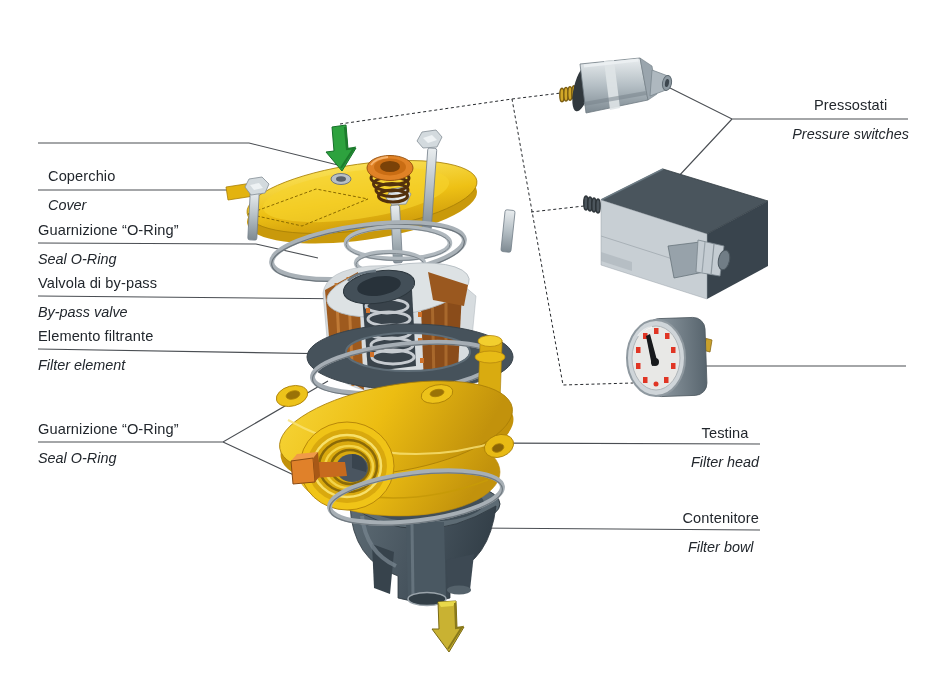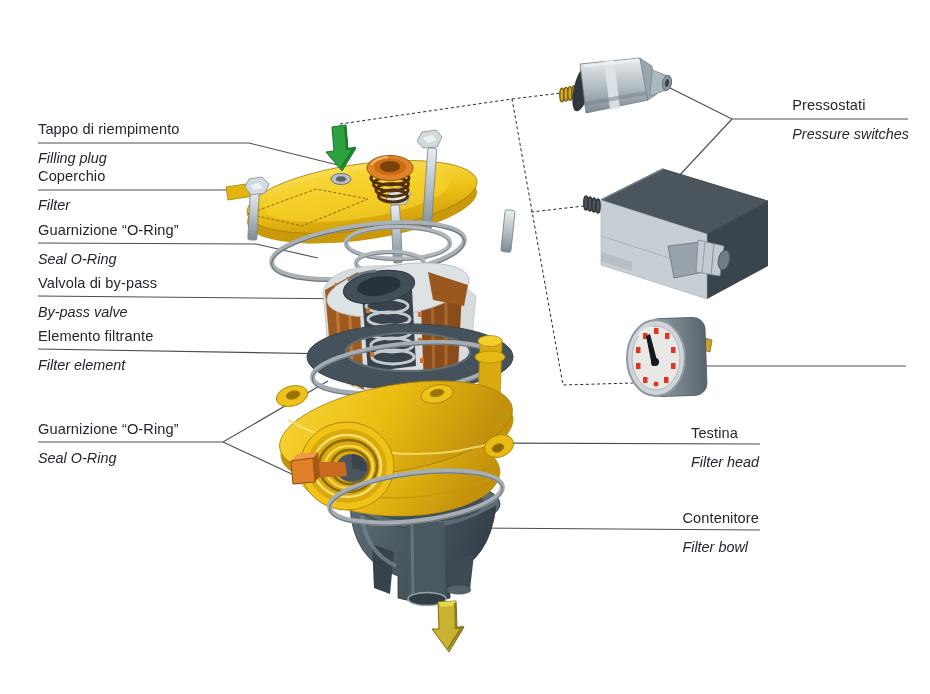--- a/index.html
+++ b/index.html
@@ -2,21 +2,21 @@
 <html><head>
 <meta charset="utf-8">
 <style>
   html,body{margin:0;padding:0;background:#fff}
   .stage{position:relative;width:930px;height:694px;background:#ffffff;overflow:hidden;
          font-family:"Liberation Sans","DejaVu Sans",sans-serif}
   .stage svg{position:absolute;left:0;top:0}
   .lbl{position:absolute;color:#22272d}
   .lbl .it{display:block;font-size:14.6px;line-height:17px;letter-spacing:.1px}
   .lbl .en{display:block;font-size:14.4px;line-height:17px;font-style:italic;margin-top:12px}
-  .lbl.right{text-align:left}
+  .lbl.right{text-align:center}
 </style>
 </head>
 <body>
 
 <div class="stage">
 
 <svg width="930" height="694" viewBox="0 0 930 694">
   <defs>
     <linearGradient id="gYellow" x1="0" y1="0" x2="0" y2="1">
       <stop offset="0" stop-color="#f9e055"></stop>
@@ -291,27 +291,23 @@
           <rect x="636" y="347" width="4.5" height="6"></rect>
       <rect x="643" y="333" width="4.5" height="6"></rect>
     </g>
     <circle cx="656" cy="384" r="2.5" fill="#e03524"></circle>
     <polygon points="652,366 646,336 650,334 658,364" fill="#17191c"></polygon>
     <circle cx="655" cy="362" r="4" fill="#17191c"></circle>
     <path d="M638,336 a24,32 0 0 1 14,-9" fill="none" stroke="#ffffff" stroke-width="2" opacity="0.6"></path>
   </g>
 </svg>
 
-<div class="lbl" style="left:38px;top:121px">
-  <span class="it">Tappo di riempimento</span>
-  <span class="en">Filling plug</span>
-</div>
-<div class="lbl" style="left:38px;top:168px">
+<div class="lbl" style="left:48px;top:168px">
   <span class="it">Coperchio</span>
-  <span class="en">Filter</span>
+  <span class="en">Cover</span>
 </div>
 <div class="lbl" style="left:38px;top:222px">
   <span class="it">Guarnizione “O-Ring”</span>
   <span class="en">Seal O-Ring</span>
 </div>
 <div class="lbl" style="left:38px;top:275px">
   <span class="it">Valvola di by-pass</span>
   <span class="en">By-pass valve</span>
 </div>
 <div class="lbl" style="left:38px;top:328px">

